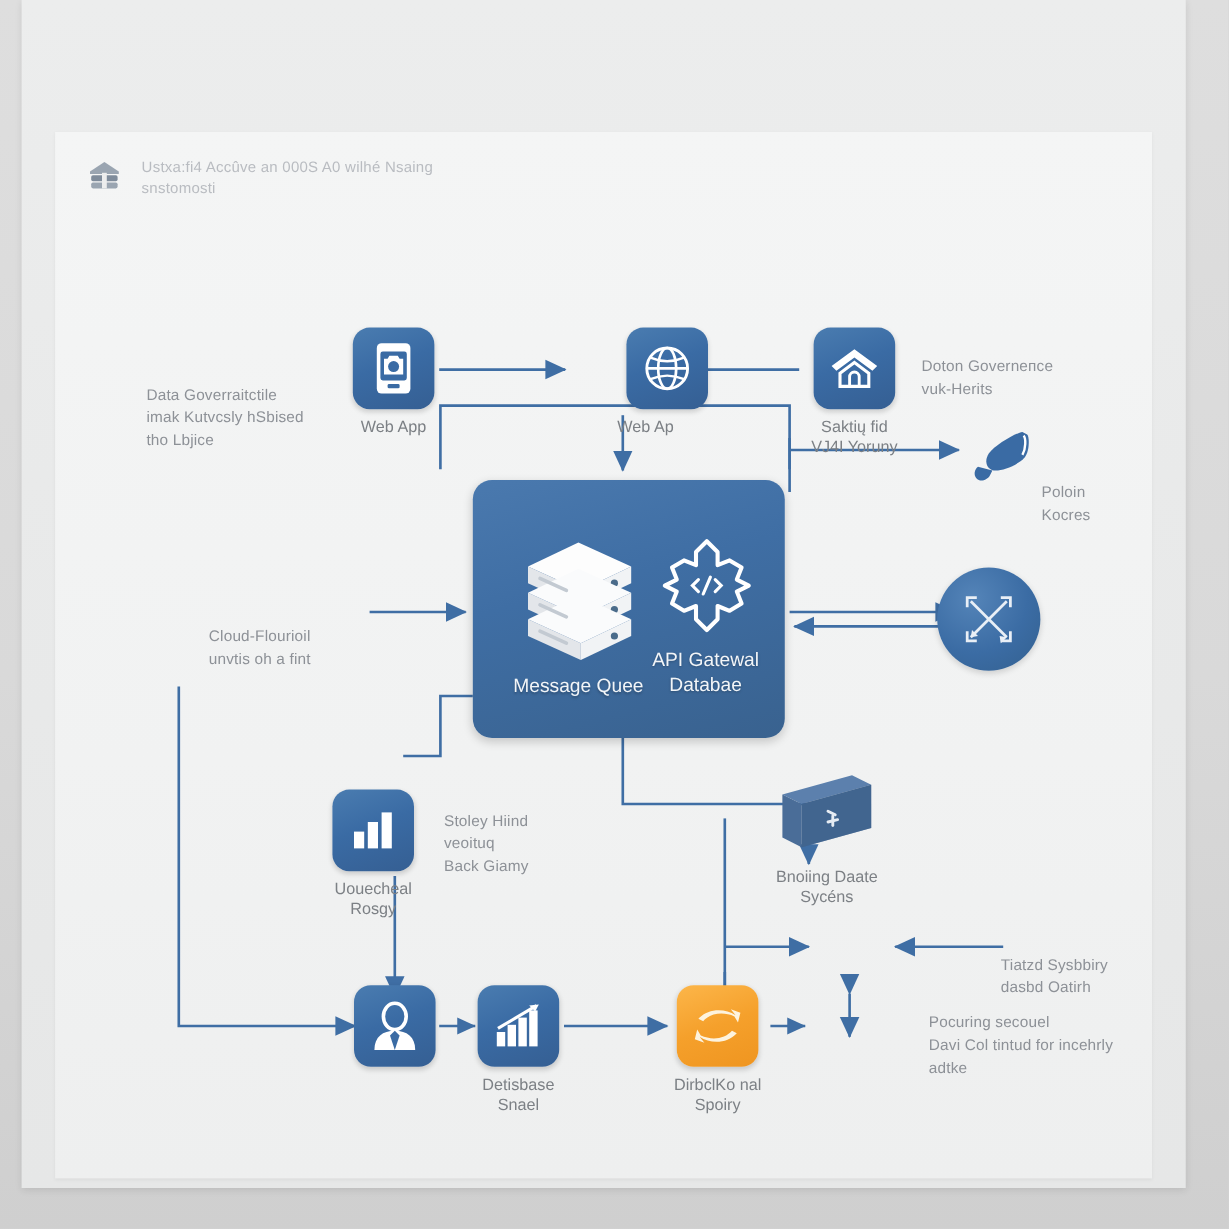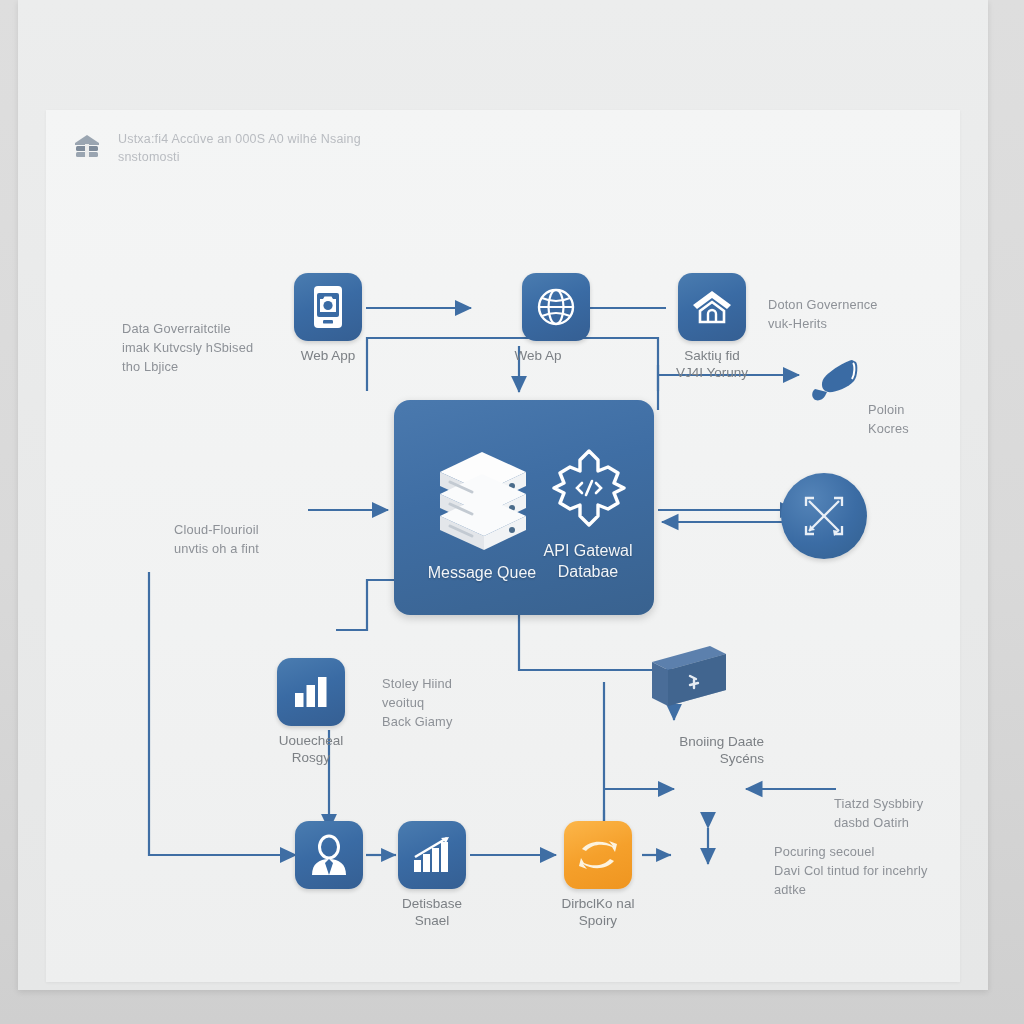--- a/index.html
+++ b/index.html
@@ -302,37 +302,37 @@
         <div class="tile">
           <svg width="40" height="38" viewBox="0 0 40 38">
             <rect x="4" y="20" width="8.5" height="14" fill="#ffffff"></rect>
             <rect x="15.5" y="12" width="8.5" height="22" fill="#ffffff"></rect>
             <rect x="27" y="4" width="8.5" height="30" fill="#ffffff"></rect>
           </svg>
         </div>
         <div class="nlabel">Uouecheal
 Rosgy</div>
       </div>
-      <div class="anno" style="left:336px; top:564px;">Stoley Hiind
+      <div class="anno" style="left:324px; top:564px;">Stoley Hiind
 veoituq
 Back Giamy</div>
 
       <div class="node" style="left:600px; top:530px;">
         <svg width="86" height="78" viewBox="0 0 86 78">
           <path d="M6 22 L64 6 L80 14 L22 30 Z" fill="#5c80ad"></path>
           <path d="M6 22 L22 30 L22 66 L6 58 Z" fill="#4a6d98"></path>
           <path d="M80 14 L22 30 L22 66 L80 50 Z" fill="#3e628f"></path>
           <path d="M22 30 L22 66 L80 50 L80 14 Z" fill="#44688f" opacity="0.55"></path>
           <g fill="none" stroke="#e6ecf3" stroke-width="2.4" stroke-linecap="round">
             <path d="M44 36 l6 3"></path>
             <path d="M44 45 l8 -2"></path>
             <path d="M48 40 l0 8"></path>
           </g>
         </svg>
-        <div class="nlabel" style="top:93px; left:43px;text-align:right;">Bnoiing Daate
+        <div class="nlabel" style="top:82px; left:43px;">Bnoiing Daate
 Sycéns</div>
       </div>
       <div class="anno" style="left:788px; top:658px;margin-top:26px;">Tiatzd Sysbbiry
 dasbd Oatirh</div>
 
       <div class="node" style="left:249px; top:711px;">
         <div class="tile">
           <svg width="40" height="42" viewBox="0 0 40 42">
             <ellipse cx="20" cy="13" rx="9.5" ry="11" fill="none" stroke="#ffffff" stroke-width="3"></ellipse>
             <path d="M3 41 C3 30 10 25 20 25 C30 25 37 30 37 41 Z" fill="#ffffff"></path>

